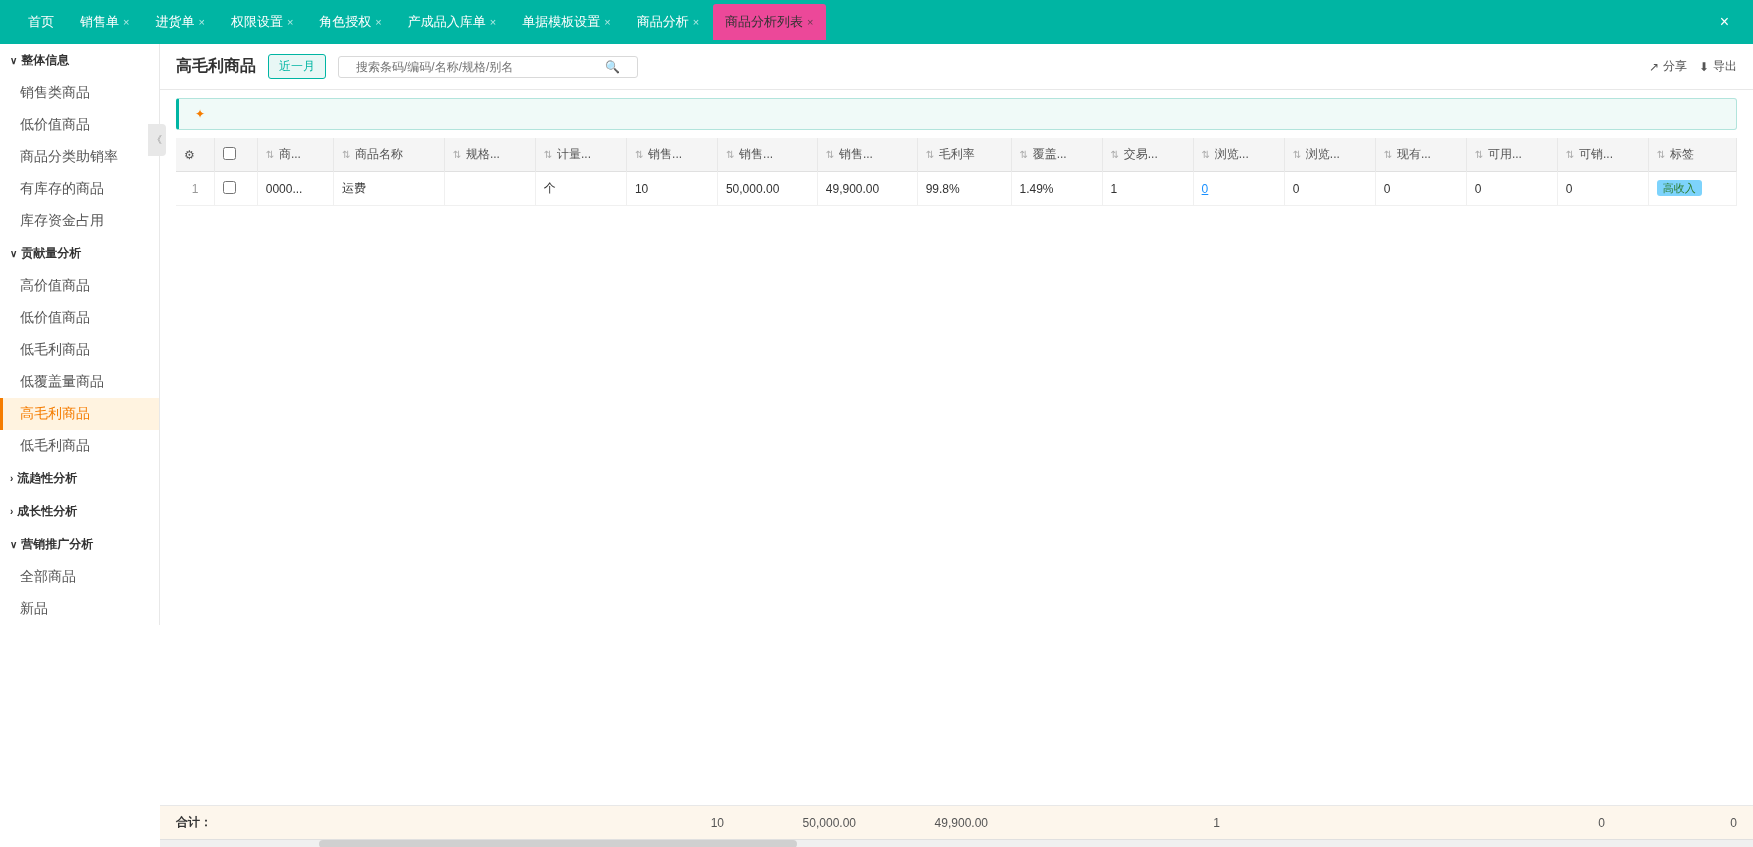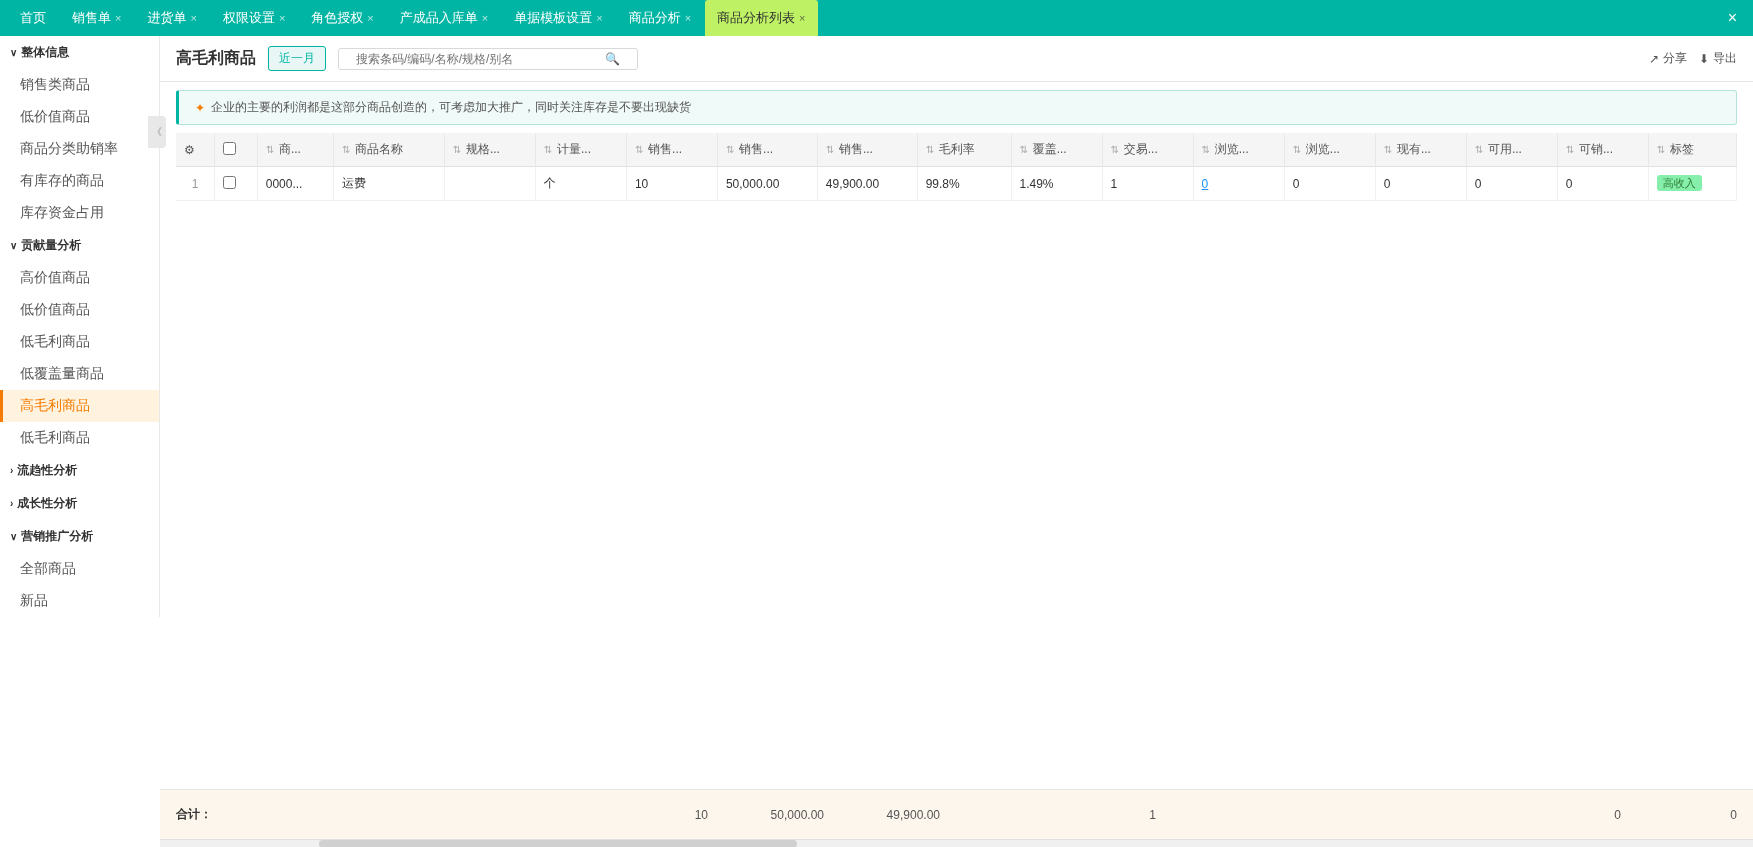--- a/index.html
+++ b/index.html
@@ -1,39 +1,39 @@
 <!DOCTYPE html>
 <html><head>
   <meta charset="utf-8">
   <style>
     * { box-sizing: border-box; margin: 0; padding: 0; font-family: 'Microsoft YaHei', Arial, sans-serif; font-size: 12px; }
     body { background: #f5f5f5; overflow: hidden; width: 1753px; height: 847px; }
 
     
     .top-nav {
       background: #00b5a3;
-      height: 36px;
-      display: flex;
-      align-items: center;
-      padding: 0 8px;
+      height: 44px;
+      display: flex;
+      align-items: center;
+      padding: 0 16px;
       gap: 18px;
       color: white;
       flex-shrink: 0;
     }
     .top-nav .nav-item {
       padding: 0 12px;
       height: 36px;
       display: flex;
       align-items: center;
       cursor: pointer;
       white-space: nowrap;
       color: white;
       font-size: 13px;
     }
-    .top-nav .nav-item.active { background: #bef264; color: #333; border-radius: 3px 3px 0 0; }
+    .top-nav .nav-item.active { background: #ec4899; color: #333; border-radius: 3px 3px 0 0; }
     .nav-close {
       margin-left: 4px;
       cursor: pointer;
       opacity: 0.7;
       font-size: 11px;
     }
     .top-nav-right {
       margin-left: auto;
       color: white;
       font-size: 16px;
@@ -213,36 +213,36 @@
     }
     tbody tr { border-bottom: 1px solid #f0f0f0; }
     tbody td {
       padding: 8px 8px;
       color: #333;
       border-right: 1px solid #f0f0f0;
       white-space: nowrap;
     }
     .row-num { color: #999; text-align: center; }
     .tag-high-income {
-      background: #86efac;
+      background: #7dd3fc;
       color: #2e7d32;
       padding: 2px 6px;
       border-radius: 3px;
       font-size: 11px;
     }
     .link-style { color: #1890ff; cursor: pointer; text-decoration: underline; }
     
     
     .footer-summary {
       background: #fdf6ec;
       border-top: 1px solid #e8e8e8;
-      padding: 16px 16px;
-      display: flex;
-      align-items: center;
-      gap: 36px;
+      padding: 8px 16px;
+      display: flex;
+      align-items: center;
+      gap: 52px;
       flex-shrink: 0;
       font-size: 12px;
       color: #555;
     }
     .footer-summary .summary-label { color: #333; font-weight: bold; }
     .footer-summary .summary-val { min-width: 80px; text-align: right; }
 
     
     .scroll-bar-area {
       height: 8px;
@@ -322,21 +322,20 @@
           </div>
           <div class="action-btn">
             <span>⬇</span>
             <span>导出</span>
           </div>
         </div>
       </div>
 
       <div class="info-banner">
         <span class="info-icon">✦</span>
-        <span>企业的主要的利润都是这部分商品创造的，可考虑加大推广，同时关注库存是不要出现缺货</span>
       </div>
 
       <div class="table-container">
         <table>
           <thead id="table-head">
               <tr>
                 <th>⚙</th>
                 <th><input type="checkbox" style=""></th>
                 <th><span class="sort-handle">⇅ </span>商...</th>
                 <th><span class="sort-handle">⇅ </span>商品名称</th>

